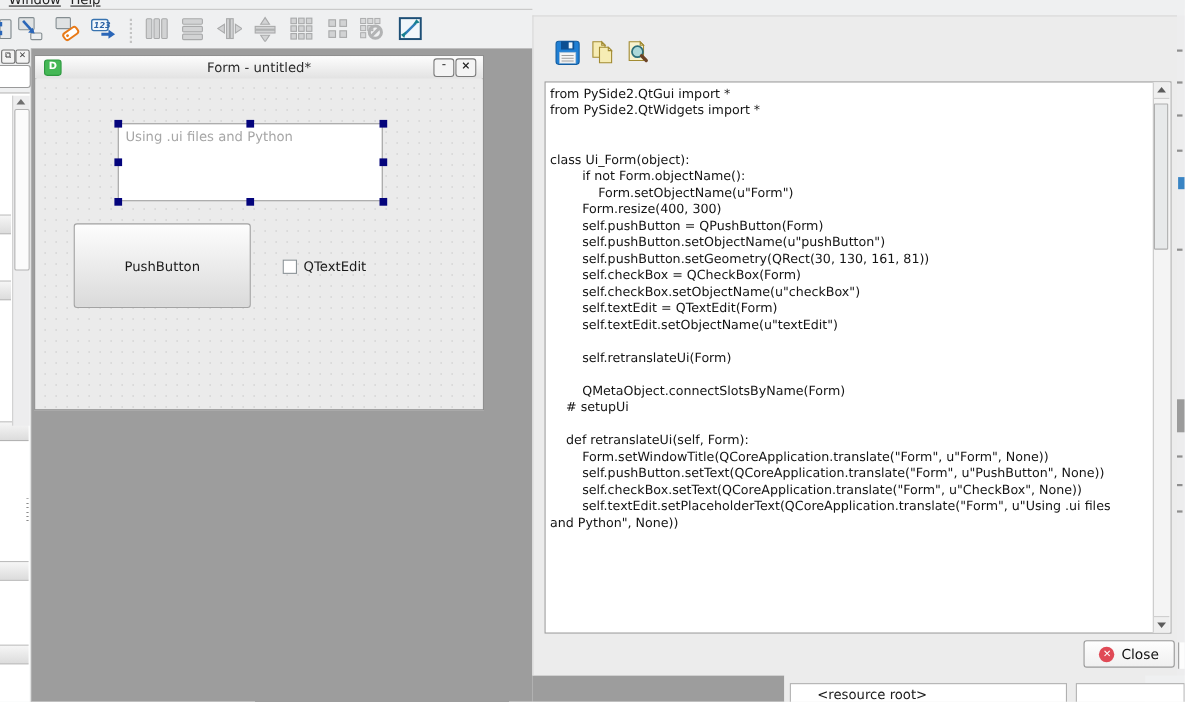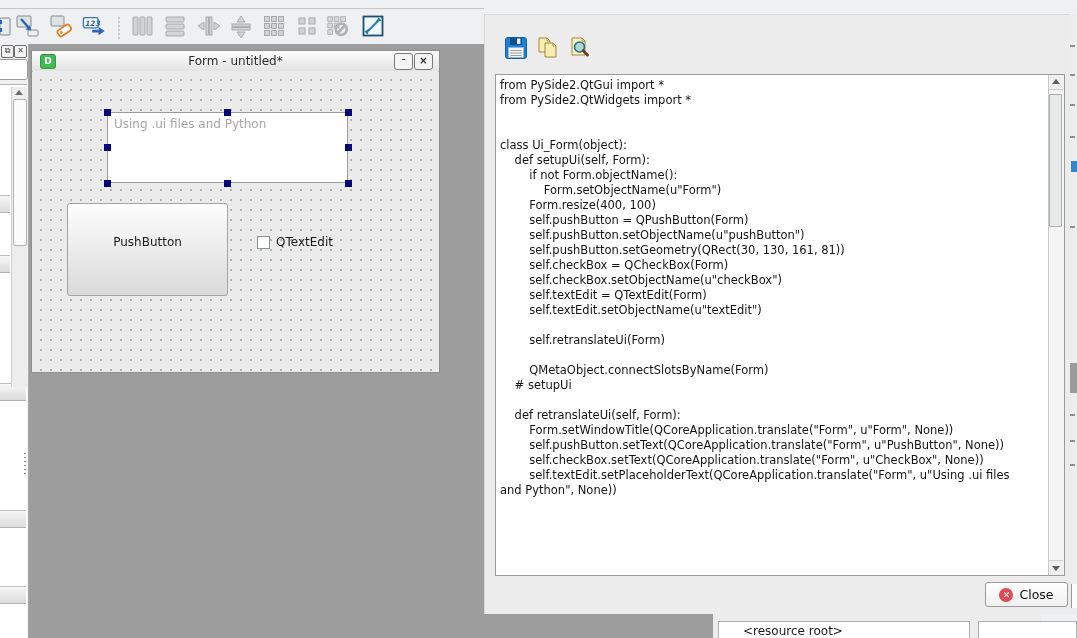--- a/index.html
+++ b/index.html
@@ -36,21 +36,21 @@
   #formtitle{position:absolute;left:0;top:0;right:0;height:20px;background:linear-gradient(#fdfdfd,#e3e3e3);border-bottom:1px solid #bcbcbc;}
   #formtitle .title-text{position:absolute;left:0;right:0;top:3px;text-align:center;font-size:12px;color:#2b2b2b;}
   #form-icon{position:absolute;left:8px;top:3px;width:14px;height:13px;background:#45b856;border:1px solid #2e9940;border-radius:3px;color:#fff;font-size:9px;font-weight:bold;text-align:center;line-height:13px;}
   .winbtn{position:absolute;top:2px;width:17px;height:15px;border:1px solid #7a7a7a;border-radius:3px;background:#f4f4f4;text-align:center;color:#222;}
   #btn-min{right:26px;font-size:11px;line-height:9px;}
   #btn-close{right:6px;font-size:10px;font-weight:bold;line-height:14px;}
   #canvas{position:absolute;left:1px;top:20px;right:1px;bottom:1px;background-color:#ebebeb;background-image:radial-gradient(#b2b2b2 0.8px,transparent 0.9px);background-size:10px 10px;background-position:3px 4px;}
   #textedit{position:absolute;left:74px;top:41px;width:241px;height:71px;background:#fff;border:1px solid #9a9a9a;box-sizing:border-box;}
   #textedit .ph{position:absolute;left:6px;top:4px;color:#a6a6a6;font-size:12px;}
   .handle{position:absolute;width:7px;height:7px;background:#04047c;}
-  #pushbtn{position:absolute;left:34px;top:132px;width:161px;height:93px;background:linear-gradient(#fdfdfd,#dadada);border:1px solid #a3a3a3;border-radius:3px;box-sizing:border-box;text-align:center;}
+  #pushbtn{position:absolute;left:34px;top:132px;width:161px;height:77px;background:linear-gradient(#fdfdfd,#dadada);border:1px solid #a3a3a3;border-radius:3px;box-sizing:border-box;text-align:center;}
   #pushbtn span{position:absolute;left:0;right:0;top:31px;font-size:12px;color:#1a1a1a;}
   #checkbox-box{position:absolute;left:224px;top:165px;width:13px;height:13px;background:#fff;border:1px solid #8a9296;box-sizing:border-box;}
   #checkbox-label{position:absolute;left:243px;top:164px;font-size:12px;color:#1a1a1a;}
 
   
   #dialog{left:484px;top:14px;width:586px;height:600px;background:#ececec;border-top:1px solid #d8d8d8;border-left:1px solid #d8d8d8;box-sizing:border-box;padding-left:20px;}
   .dlg-tool{position:absolute;top:21px;width:24px;height:24px;}
   #codebox{position:absolute;left:10px;top:59px;width:570px;height:502px;background:#fff;border:1px solid #9b9b9b;box-sizing:border-box;}
   #codetext{position:absolute;left:4px;top:3px;right:17px;bottom:2px;overflow:hidden;font-family:"DejaVu Sans",sans-serif;font-size:11.5px;color:#141414;}
   .code-line{height:15px;line-height:15px;white-space:pre;}
@@ -76,20 +76,24 @@
   .res-box{position:absolute;top:7px;background:#fff;border:1px solid #b0b0b0;box-sizing:border-box;height:20px;}
   #res-box-1{left:5px;width:252px;}
   #res-box-2{left:265px;width:99px;}
   #res-root{position:absolute;left:24px;top:2px;font-size:12px;color:#1a1a1a;}
 </style>
 </head>
 <body>
 
 <div id="app">
 
+  <div id="menubar" class="abs">
+    <span class="menu-item" style="left:8px">Window</span>
+    <span class="menu-item" style="left:64px">Help</span>
+  </div>
 
   <div id="toolbar" class="abs">
 
     <svg class="tbtn" style="left:-12px" viewBox="0 0 24 24">
       <rect x="12" y="4" width="10" height="17" rx="1" fill="#e8eaeb" stroke="#7d868a"></rect>
       <rect x="10" y="6" width="4" height="4" fill="#2a66b8"></rect>
       <rect x="10" y="14" width="4" height="4" fill="#2a66b8"></rect>
     </svg>
 
     <svg class="tbtn" style="left:16px" viewBox="0 0 24 24">
@@ -268,24 +272,23 @@
       <line x1="15.2" y1="14.7" x2="19.5" y2="19" stroke="#6b4226" stroke-width="3" stroke-linecap="round"></line>
     </svg>
 
     <div id="codebox">
       <div id="codetext">
           <div class="code-line">from PySide2.QtGui import *</div>
           <div class="code-line">from PySide2.QtWidgets import *</div>
           <div class="code-line">&nbsp;</div>
           <div class="code-line">&nbsp;</div>
           <div class="code-line">class Ui_Form(object):</div>
-          <div class="code-line">    def setupUi(self, Form):</div>
           <div class="code-line">        if not Form.objectName():</div>
           <div class="code-line">            Form.setObjectName(u"Form")</div>
-          <div class="code-line">        Form.resize(400, 100)</div>
+          <div class="code-line">        Form.resize(400, 300)</div>
           <div class="code-line">        self.pushButton = QPushButton(Form)</div>
           <div class="code-line">        self.pushButton.setObjectName(u"pushButton")</div>
           <div class="code-line">        self.pushButton.setGeometry(QRect(30, 130, 161, 81))</div>
           <div class="code-line">        self.checkBox = QCheckBox(Form)</div>
           <div class="code-line">        self.checkBox.setObjectName(u"checkBox")</div>
           <div class="code-line">        self.textEdit = QTextEdit(Form)</div>
           <div class="code-line">        self.textEdit.setObjectName(u"textEdit")</div>
           <div class="code-line">&nbsp;</div>
           <div class="code-line">        self.retranslateUi(Form)</div>
           <div class="code-line">&nbsp;</div>

